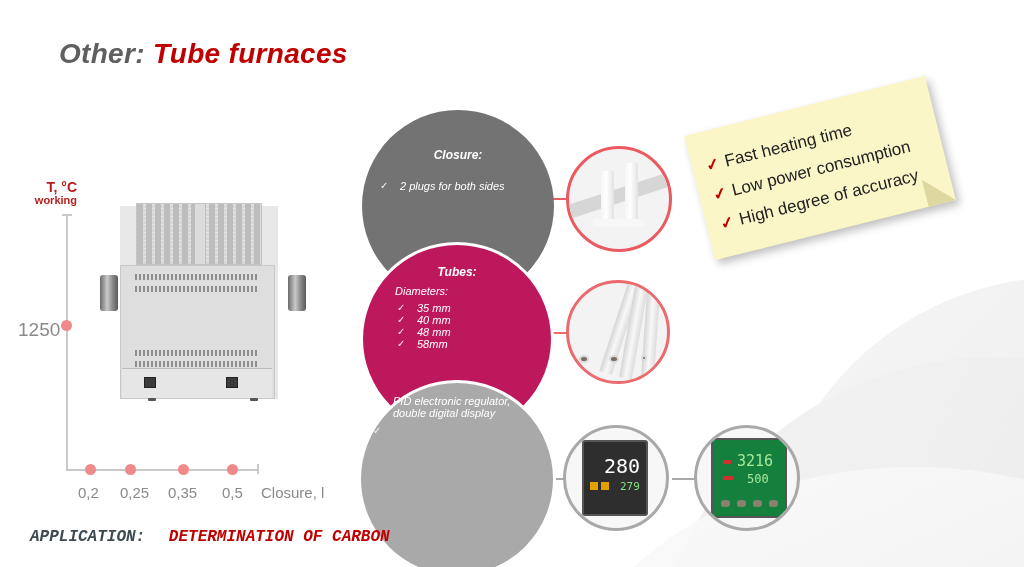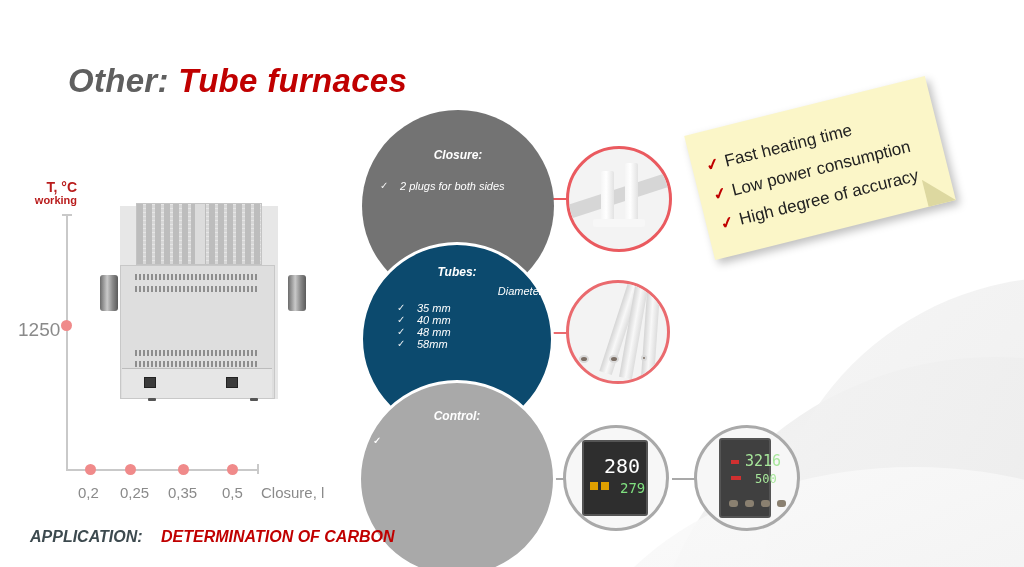--- a/index.html
+++ b/index.html
@@ -7,21 +7,21 @@
   body { position: relative; font-family: "Liberation Sans", sans-serif; }
 
   .bg-swoosh { position: absolute; right: 0; bottom: 0; width: 420px; height: 330px; overflow: hidden; pointer-events: none; }
   .bg-swoosh .s1 { position: absolute; left: 40px; top: 120px; width: 700px; height: 700px; border-radius: 50%;
     background: radial-gradient(circle at 30% 30%, #f7f7f7 0%, #e6e6e6 60%, #dedede 100%); }
   .bg-swoosh .s2 { position: absolute; left: 160px; top: 40px; width: 600px; height: 600px; border-radius: 50%;
     background: linear-gradient(135deg, #f4f4f4, #e3e3e3); opacity: .85; }
   .bg-swoosh .s3 { position: absolute; left: -40px; top: 230px; width: 700px; height: 500px; border-radius: 50%;
     background: linear-gradient(160deg, #fbfbfb, #e9e9e9); opacity: .9; }
 
-  .title { position: absolute; left: 68px; top: 38px; font-size: 33px; font-weight: bold; font-style: italic; letter-spacing: 0.3px; margin-top: 24px; }
+  .title { position: absolute; left: 59px; top: 38px; font-size: 28px; font-weight: bold; font-style: italic; letter-spacing: 0.3px; }
   .title .pre { color: #5f5f5f; }
   .title .accent { color: #c00000; }
 
   
   .axis-y { position: absolute; left: 66px; top: 214px; width: 2px; height: 256px; background: #c9c9c9; }
   .axis-y-cap { position: absolute; left: 62px; top: 214px; width: 10px; height: 2px; background: #c9c9c9; }
   .axis-x { position: absolute; left: 66px; top: 469px; width: 192px; height: 2px; background: #c9c9c9; }
   .axis-x-cap { position: absolute; left: 257px; top: 464px; width: 2px; height: 10px; background: #c9c9c9; }
   .y-label { position: absolute; left: 33px; top: 180px; width: 44px; text-align: right; color: #b91c1c; }
   .y-label .t { font-size: 14px; font-weight: bold; display: block; line-height: 15px; }
@@ -49,21 +49,21 @@
   .foot { position: absolute; top: 195px; width: 8px; height: 3px; background: #555; border-radius: 1px; }
 
   
   .connector { position: absolute; height: 2px; }
   .feat { position: absolute; border-radius: 50%; color: #fff; font-style: italic; text-align: center; }
   .feat h3 { font-size: 12px; font-weight: bold; font-style: italic; }
   .feat ul { list-style: none; text-align: left; font-size: 11px; }
   .feat li { position: relative; padding-left: 20px; line-height: 12px; }
   .feat li .chk { position: absolute; left: 0; top: 0; font-style: normal; font-size: 10px; opacity: .9; }
   .c-closure { left: 362px; top: 110px; width: 192px; height: 192px; background: #737373; }
-  .c-tubes { left: 360px; top: 242px; width: 194px; height: 194px; background: #0c4a6e; border: 3px solid #ffffff; }
+  .c-tubes { left: 360px; top: 242px; width: 194px; height: 194px; background: #be185d; border: 3px solid #ffffff; }
   .c-control { left: 358px; top: 380px; width: 198px; height: 198px; background: #a9a9a9; border: 3px solid #ffffff; }
 
   .photo { position: absolute; border-radius: 50%; overflow: hidden; background: #f3f3f3; }
   .p-closure { left: 566px; top: 146px; width: 106px; height: 106px; border: 3px solid #ea5a5f; }
   .p-tubes { left: 566px; top: 280px; width: 104px; height: 104px; border: 3px solid #ea6a6e; }
   .p-omron { left: 563px; top: 425px; width: 106px; height: 106px; border: 3px solid #a9a9a9; background: #f7f7f7; }
   .p-euro { left: 694px; top: 425px; width: 106px; height: 106px; border: 3px solid #a9a9a9; background: #f7f7f7; }
 
   .plug { position: absolute; width: 13px; background: linear-gradient(90deg, #f5f5f5, #ffffff 40%, #e2e2e2); border-radius: 2px; }
   .tube { position: absolute; width: 13px; height: 120px; background: linear-gradient(90deg, #d5d5d5, #f8f8f8 50%, #dcdcdc);
@@ -75,21 +75,21 @@
 
   
   .sticky { position: absolute; left: 696px; top: 104px; width: 248px; height: 128px; background: #fbf6c8;
     transform: rotate(-14deg); transform-origin: center; box-shadow: 3px 5px 8px rgba(0,0,0,.25); }
   .sticky .fold { position: absolute; right: 0; bottom: 0; width: 0; height: 0;
     border-left: 28px solid #ddd8a0; border-top: 28px solid transparent; }
   .sticky ul { list-style: none; position: absolute; left: 14px; top: 20px; }
   .sticky li { font-size: 17px; color: #222; line-height: 30px; white-space: nowrap; }
   .sticky li .chk { color: #c00000; font-weight: bold; margin-right: 6px; font-size: 16px; }
 
-  .application { position: absolute; left: 30px; top: 528px; font-size: 16px; font-weight: bold; font-style: italic; }
+  .application { position: absolute; left: 30px; top: 528px; font-size: 16px; font-weight: bold; font-style: italic; font-family: Liberation Mono, monospace; }
   .application .lbl { color: #3d4a4f; margin-right: 14px; }
   .application .val { color: #c00000; }
 </style>
 </head>
 <body>
 
 <div class="bg-swoosh">
   <div class="s1"></div>
     <div class="s2"></div>
     <div class="s3"></div>
@@ -151,33 +151,32 @@
 
 <div class="feat c-closure">
   <h3 style="margin-top:38px;">Closure:</h3>
   <ul style="margin:18px 0 0 18px;">
     <li><span class="chk">✓</span><span>2  plugs for both sides</span></li>
   </ul>
 </div>
 
 <div class="feat c-tubes">
   <h3 style="margin-top:20px;">Tubes:</h3>
-  <div style="text-align:right; margin:6px 0 0 32px; font-size:11px;">Diameters:</div>
+  <div style="text-align:left; margin:6px 0 0 32px; font-size:11px;">Diameters:</div>
   <ul style="margin:5px 0 0 34px;">
     <li><span class="chk">✓</span><span>35 mm</span></li>
     <li><span class="chk">✓</span><span>40 mm</span></li>
     <li><span class="chk">✓</span><span>48 mm</span></li>
     <li><span class="chk">✓</span><span>58mm</span></li>
   </ul>
 </div>
 
 <div class="feat c-control">
-  <h3 style="margin-top:26px;">Control:</h3>
   <ul style="margin:12px 18px 0 12px;">
-    <li style="margin-bottom:6px;"><span class="chk">✓</span></li>
+    <li style="margin-bottom:6px;"><span class="chk">✓</span><span>PID  electronic regulator, double digital display</span></li>
     <li><span class="chk">✓</span></li>
   </ul>
 </div>
 
 <div class="photo p-closure">
   <div style="position:absolute; left:-10px; top:38px; width:130px; height:14px; background:#d6d6d6; transform:rotate(-18deg);"></div>
   <div class="plug" style="left:32px; top:22px; height:52px;"></div>
   <div class="plug" style="left:56px; top:14px; height:58px;"></div>
   <div style="position:absolute; left:24px; top:70px; width:52px; height:8px; background:#f7f7f7; border-radius:3px;"></div>
 </div>
@@ -187,25 +186,25 @@
   <div class="tube" style="left:72px; top:-25px; transform:rotate(4deg);"></div>
   <div class="tube-end" style="left:10px; top:72px;"></div>
   <div class="tube-end" style="left:40px; top:72px;"></div>
   <div class="tube-end" style="left:72px; top:72px; width:6px; height:6px;"></div>
 </div>
 <div class="photo p-omron">
   <div class="ctrl" style="left:16px; top:12px; width:66px; height:76px;">
     <div class="disp" style="left:20px; top:12px; color:#ffffff; font-size:20px;">280</div>
     <div style="position:absolute; left:6px; top:40px; width:8px; height:8px; background:#e0a000;"></div>
     <div style="position:absolute; left:17px; top:40px; width:8px; height:8px; background:#e0a000;"></div>
-    <div class="disp" style="left:36px; top:38px; color:#7fe07f; font-size:14px;">279</div>
+    <div class="disp" style="left:36px; top:38px; color:#7fe07f; font-size:11px;">279</div>
   </div>
 </div>
 <div class="photo p-euro">
-  <div class="ctrl" style="left:22px; top:10px; width:52px; height:80px; background:#404040;">
+  <div class="ctrl" style="left:14px; top:10px; width:76px; height:80px; background:#15803d;">
     <div style="position:absolute; left:10px; top:20px; width:8px; height:4px; background:#d03030;"></div>
     <div class="disp" style="left:24px; top:12px; color:#a6e69a; font-size:15px; font-weight:normal;">3216</div>
     <div style="position:absolute; left:10px; top:36px; width:10px; height:4px; background:#d03030;"></div>
     <div class="disp" style="left:34px; top:32px; color:#a6e69a; font-size:12px; font-weight:normal;text-align:center;">500</div>
     <div style="position:absolute; left:8px; top:60px; width:9px; height:7px; background:#8a8070; border-radius:3px;"></div>
     <div style="position:absolute; left:24px; top:60px; width:9px; height:7px; background:#8a8070; border-radius:3px;"></div>
     <div style="position:absolute; left:40px; top:60px; width:9px; height:7px; background:#8a8070; border-radius:3px;"></div>
     <div style="position:absolute; left:56px; top:60px; width:9px; height:7px; background:#8a8070; border-radius:3px;"></div>
   </div>
 </div>

